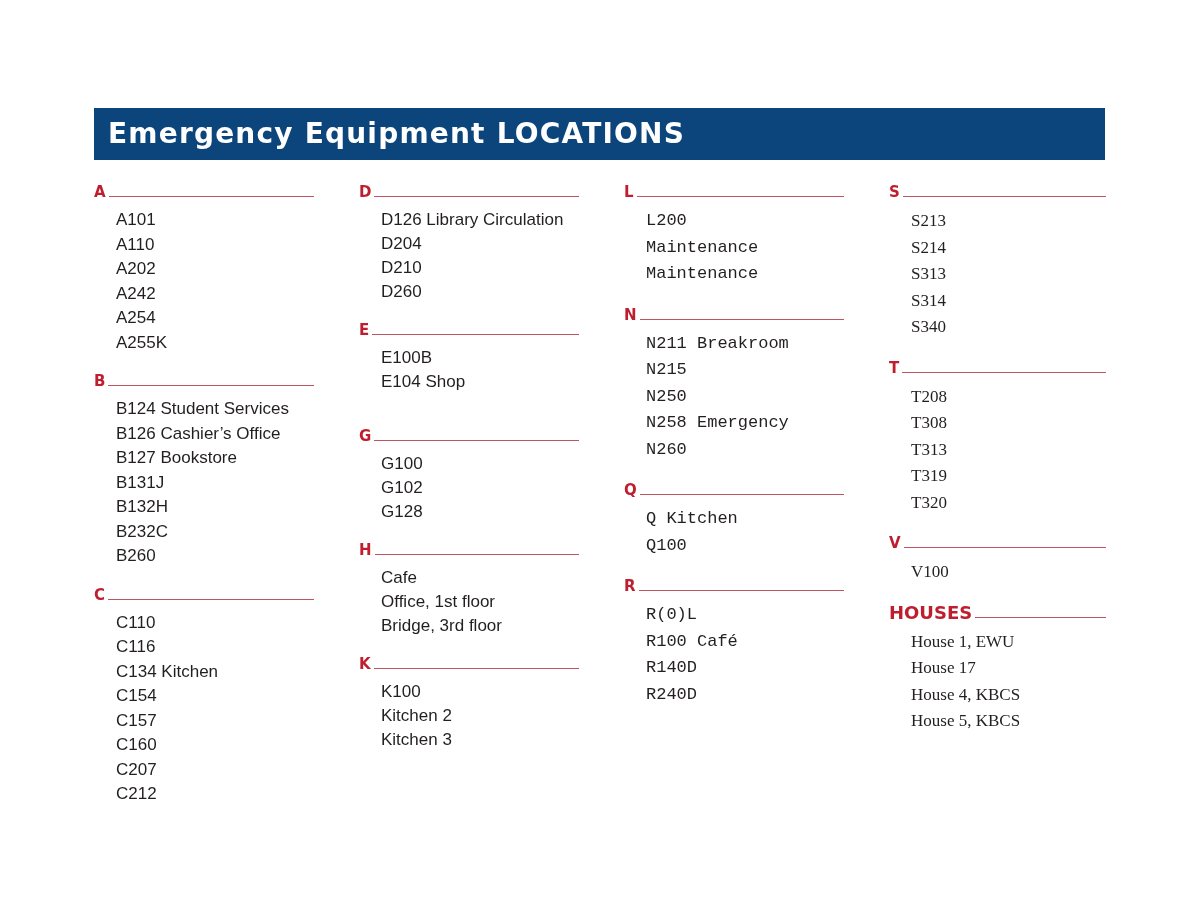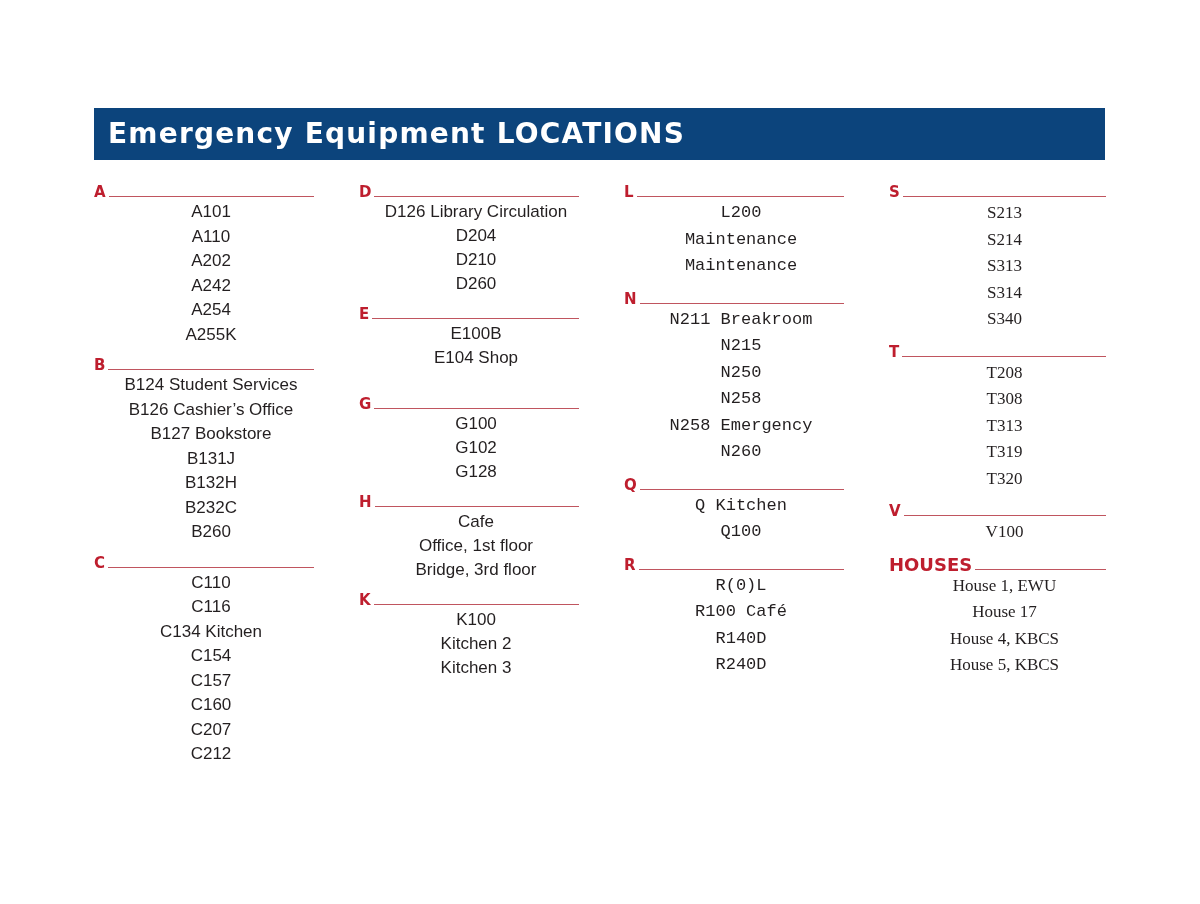--- a/index.html
+++ b/index.html
@@ -89,23 +89,22 @@
   }
   .section-rule {
     flex: 1 1 auto;
     height: 1px;
     background: #c0555f;
     margin-bottom: 3px;
   }
 
   .section-items {
     list-style: none;
-    margin: 0;
+    margin: 8px;
     padding: 0;
-    text-align: center;
   }
   .section-items li {
     font-family: "Liberation Sans", sans-serif;
     font-size: 17px;
     color: #231f20;
     padding-left: 14px;
     white-space: nowrap;
   }
 
   
@@ -254,21 +253,20 @@
         </div>
         <div class="section">
           <div class="section-head">
             <span class="section-letter">N</span>
             <span class="section-rule"></span>
           </div>
           <ul class="section-items">
             <li>N211 Breakroom</li>
             <li>N215</li>
             <li>N250</li>
-            <li>N258</li>
             <li>N258 Emergency</li>
             <li>N260</li>
           </ul>
         </div>
         <div class="section">
           <div class="section-head">
             <span class="section-letter">Q</span>
             <span class="section-rule"></span>
           </div>
           <ul class="section-items">

